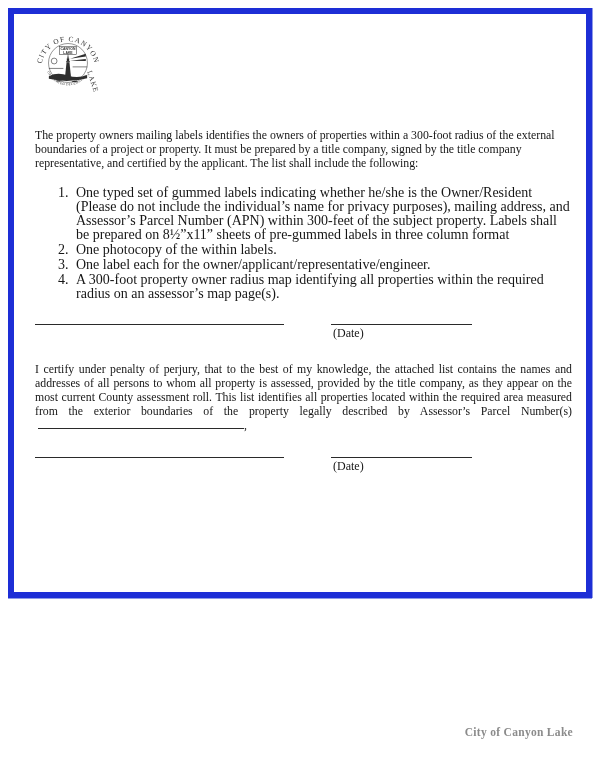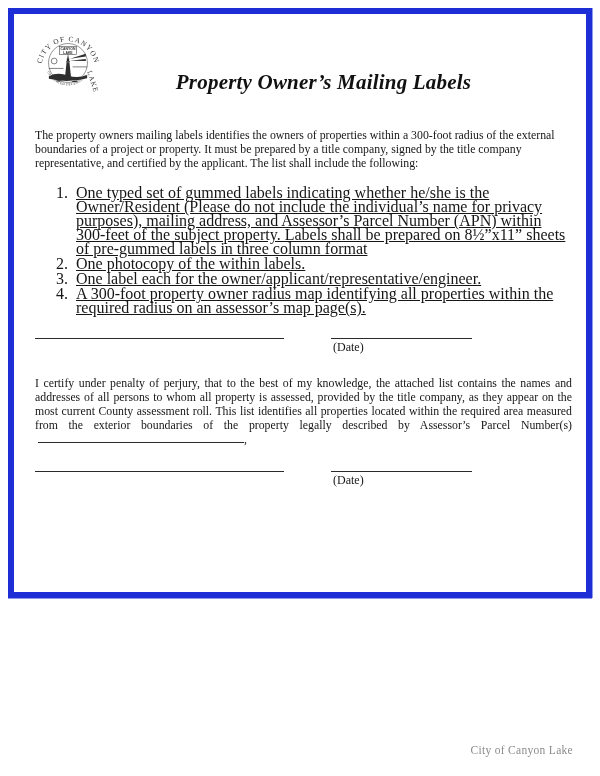--- a/index.html
+++ b/index.html
@@ -38,23 +38,22 @@
   }
   
   .intro {
     margin-top:22px;
     font-size:11.8px;
     line-height:14px;
   }
   ol.req-list {
     margin-top:16px;
     padding-left:37px;
-    font-size:16px;
+    font-size:14px;
     line-height:14px;
-    text-decoration:underline;
   }
   ol.req-list li { padding-left:4px; margin-bottom:1px; }
   .cert-heading {
     margin-top:37px;
     font-size:12px;
     font-style:italic;
   }
   
   .sig-row { display:flex; margin-top:11px; }
   .sig-col-name { width:249px; }
@@ -74,25 +73,26 @@
     display:inline-block;
     width:206px;
     height:11px;
     margin-left:3px;
     border-bottom:1.4px solid #2a2a2a;
     vertical-align:baseline;
   }
   
   .footer {
     position:absolute;
-    top:744px;
+    top:726px;
     right:27px;
     font-size:11.5px;
     color:#8b8b8b;
     letter-spacing:0.3px;
+    font-weight:bold;
   }
 </style>
 </head>
 <body>
 
 <div class="border-box">
   <div class="content">
 
     <div class="header">
       <svg class="seal" viewBox="0 0 100 100">
@@ -130,21 +130,20 @@
           <polygon points="45.5,71 54.5,71 52.2,49 47.8,49"></polygon>
 
           <rect x="21" y="57.5" width="22" height="0.9"></rect>
           <rect x="57" y="55.5" width="22" height="0.9"></rect>
 
           <path d="M 21,70 Q 34,63 50,69 Q 65,74 79,68 L 79,73 Q 50,81 21,74 Z"></path>
           <path d="M 30,77 q 6,-2 12,0 q -6,2 -12,0 Z"></path>
           <path d="M 55,78 q 5,-2 10,0 q -5,2 -10,0 Z"></path>
         </g>
       </svg>
-      <h1 class="page-title">Property Owner’s Mailing Labels</h1>
     </div>
 
     <p class="intro">The property owners mailing labels identifies the owners of properties within a 300-foot radius of the external boundaries of a project or property.  It must be prepared by a title company, signed by the title company representative, and certified by the applicant.  The list shall include the following:</p>
 
     <ol class="req-list">
       <li>One typed set of gummed labels indicating whether he/she is the Owner/Resident (Please do not include the individual’s name for privacy purposes), mailing address, and Assessor’s Parcel Number (APN) within 300-feet of the subject property.  Labels shall be prepared on 8½”x11” sheets of pre-gummed labels in three column format</li>
       <li>One photocopy of the within labels.</li>
       <li>One label each for the owner/applicant/representative/engineer.</li>
       <li>A 300-foot property owner radius map identifying all properties within the required radius on an assessor’s map page(s).</li>
     </ol>

